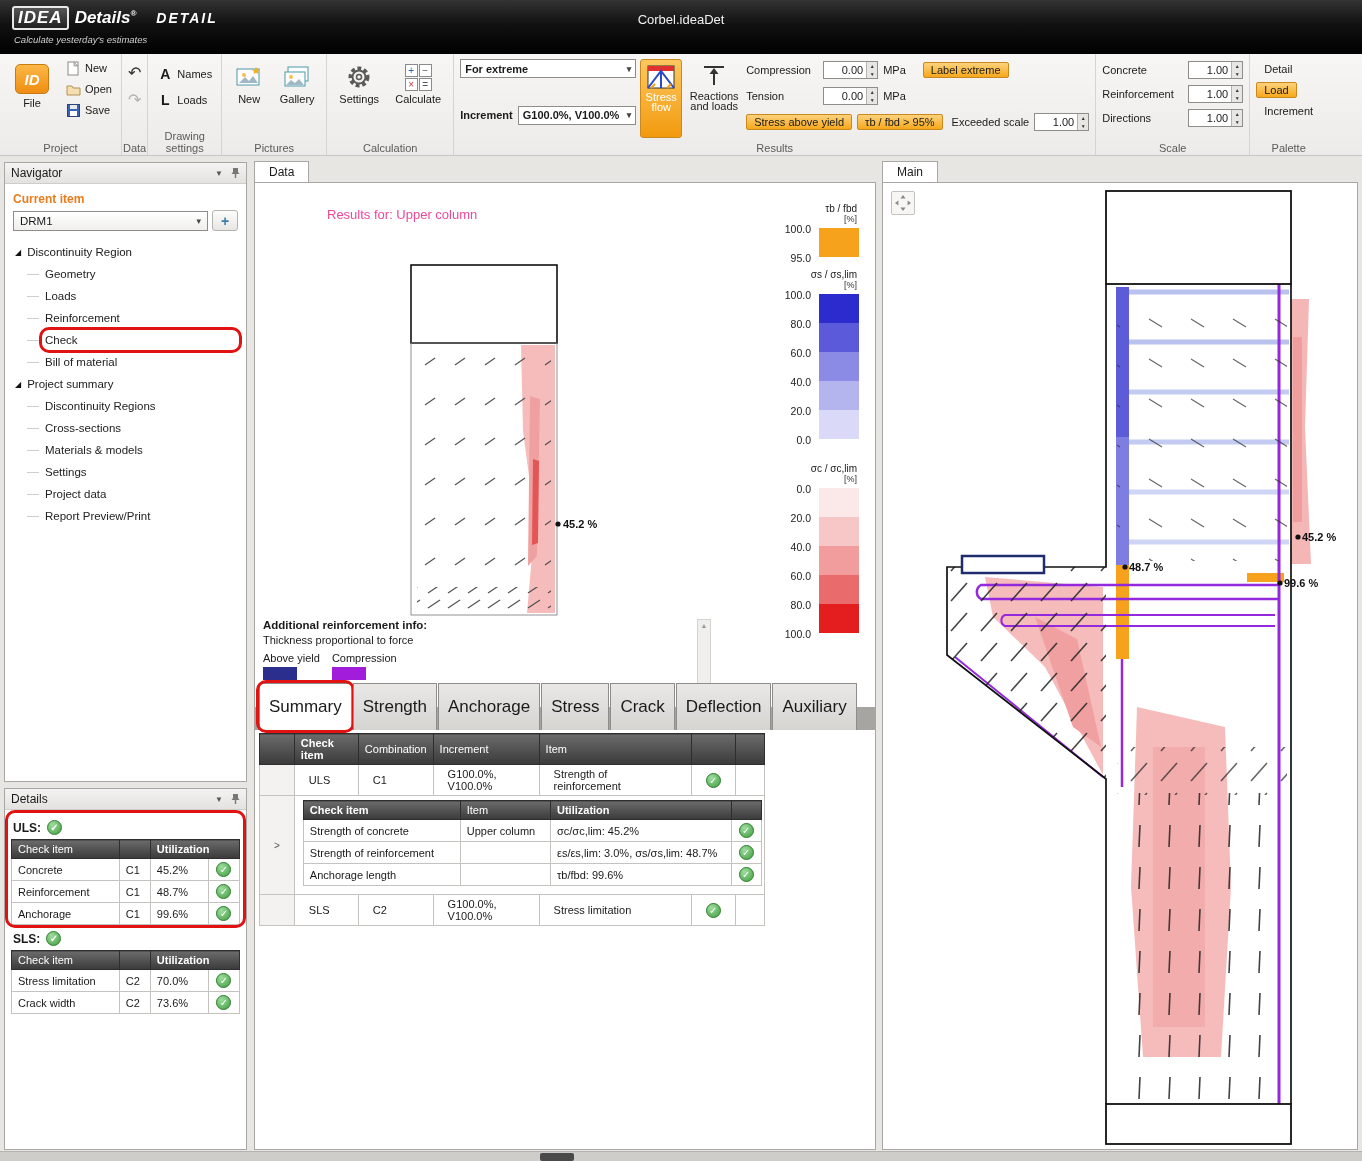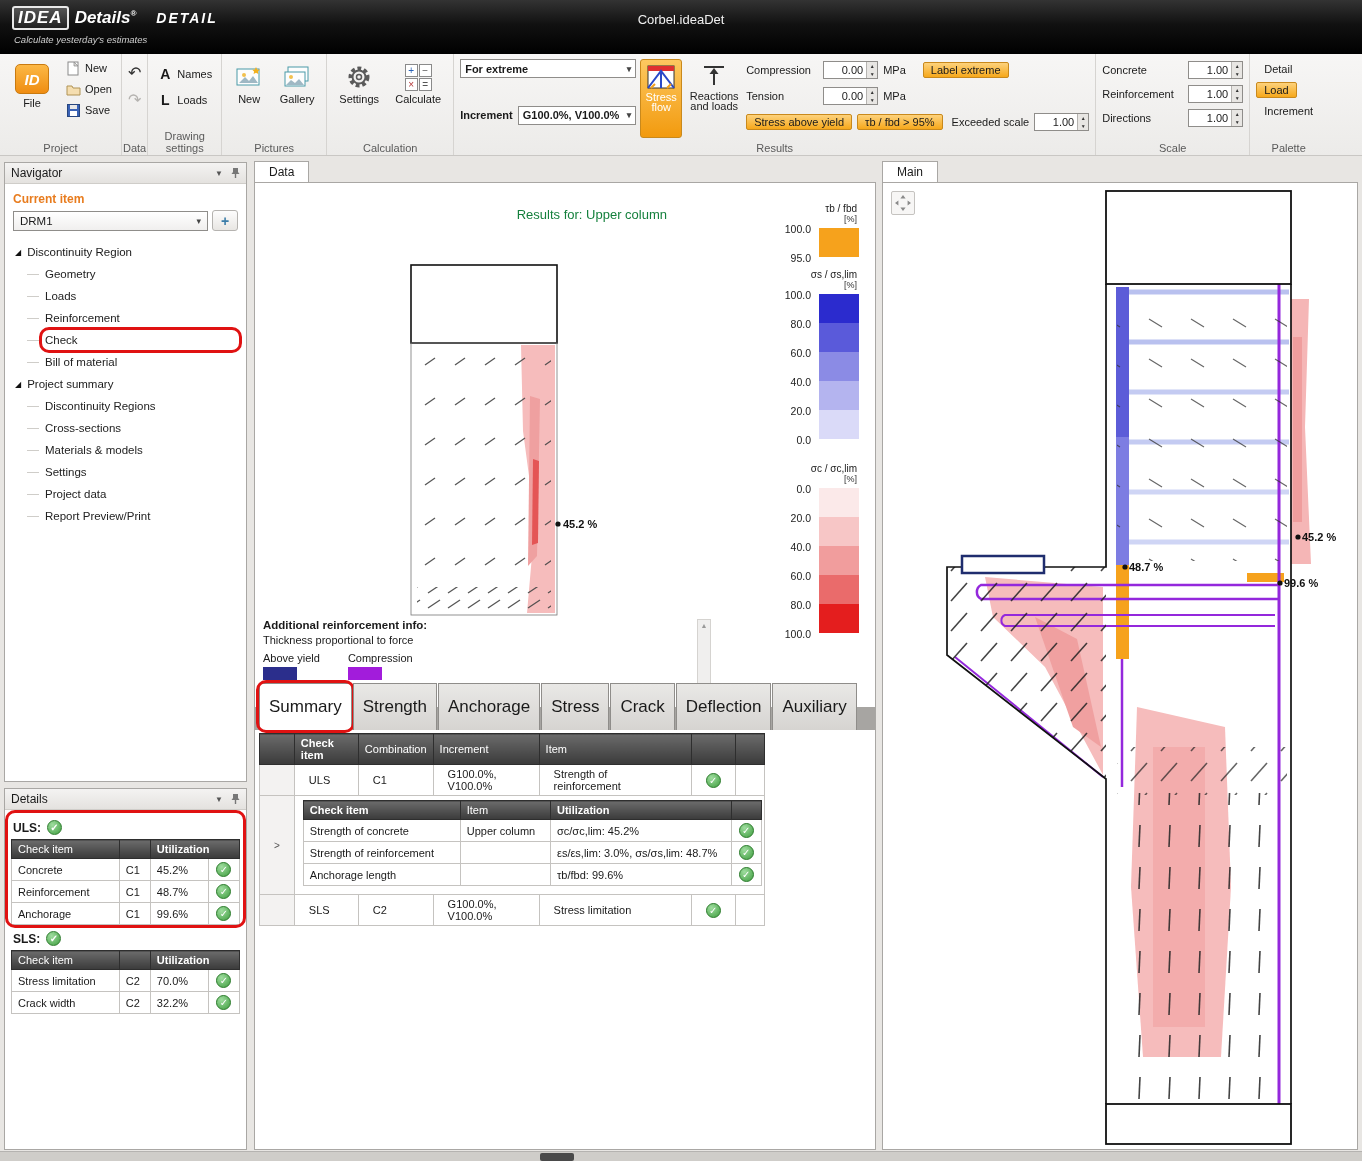--- a/index.html
+++ b/index.html
@@ -87,33 +87,33 @@
     color:#fff; font-size:10px; display:inline-flex; align-items:center; justify-content:center; border:1px solid #2f7d2f; }
   table.dtab { border-collapse:collapse; width:100%; font-size:11px; margin-bottom:6px; }
   table.dtab th { background:linear-gradient(#6b6b6b,#3a3a3a); color:#fff; font-weight:normal; text-align:left;
     padding:3px 6px; border:1px solid #2e2e2e; }
   table.dtab th.bold { font-weight:bold; }
   table.dtab td { border:1px solid #c5c3c0; padding:3px 6px; background:#fff; }
   .cell-check { text-align:center; }
 
   
   .center-panel { overflow:hidden; }
-  .results-title { position:absolute; left:52px; top:24px; width:360px; text-align:right; font-size:13px; color:#15803d; }
+  .results-title { position:absolute; left:72px; top:24px; width:360px; text-align:left; font-size:13px; color:#ec4899; }
   .legends { position:absolute; left:492px; top:20px; width:112px; }
   .legend { margin-bottom:12px; position:relative; }
   .legend-title { text-align:right; font-size:10px; padding-right:2px; }
   .legend-unit { text-align:right; font-size:9px; color:#333; padding-right:2px; margin-bottom:4px; }
   .legend-body { display:flex; justify-content:flex-end; position:relative; }
   .legend-sw { width:40px; }
   .legend-sw div { width:40px; }
   .ltick { position:absolute; right:48px; font-size:10.5px; color:#222; }
   .reinf-info { position:absolute; left:8px; top:436px; font-size:11px; }
   .reinf-title { font-weight:bold; font-size:11.5px; }
   .reinf-sub { margin-top:3px; }
-  .reinf-swatches { display:flex; gap:28px; margin-top:6px; }
+  .reinf-swatches { display:flex; gap:12px; margin-top:6px; }
   .rsw { display:flex; flex-direction:column; gap:3px; font-size:11px; }
   .rsw-box { width:34px; height:13px; }
   .mini-scroll { position:absolute; left:442px; top:436px; width:14px; height:82px; background:#f0efee; border:1px solid #d5d3d0;
     display:flex; flex-direction:column; justify-content:space-between; align-items:center; font-size:7px; color:#999; padding:2px 0; }
   .result-tabs { position:absolute; left:0; top:524px; width:100%; height:23px; background:#a7a5a2;
     display:flex; align-items:flex-end; padding-left:4px; gap:1px; }
   .rtab { background:linear-gradient(#e9e8e6,#d6d4d1); border:1px solid #8f8d8a; border-bottom:none;
     padding:13px 9px; font-size:17px; position:relative; }
   .rtab.active { background:#fff; }
   table.stab { border-collapse:collapse; font-size:11px; position:absolute; left:4px; top:550px; }
@@ -523,21 +523,21 @@
         <tbody>
           <tr>
             <td>Stress limitation</td>
             <td>C2</td>
             <td>70.0%</td>
             <td class="cell-check"><span class="gcheck">✓</span></td>
           </tr>
           <tr>
             <td>Crack width</td>
             <td>C2</td>
-            <td>32.2%</td>
+            <td>73.6%</td>
             <td class="cell-check"><span class="gcheck">✓</span></td>
           </tr>
         </tbody>
       </table>
     </div>
   </section>
 
   <div class="tabstrip" style="left:254px; top:161px;">
     <span class="tab">Data</span>
   </div>

